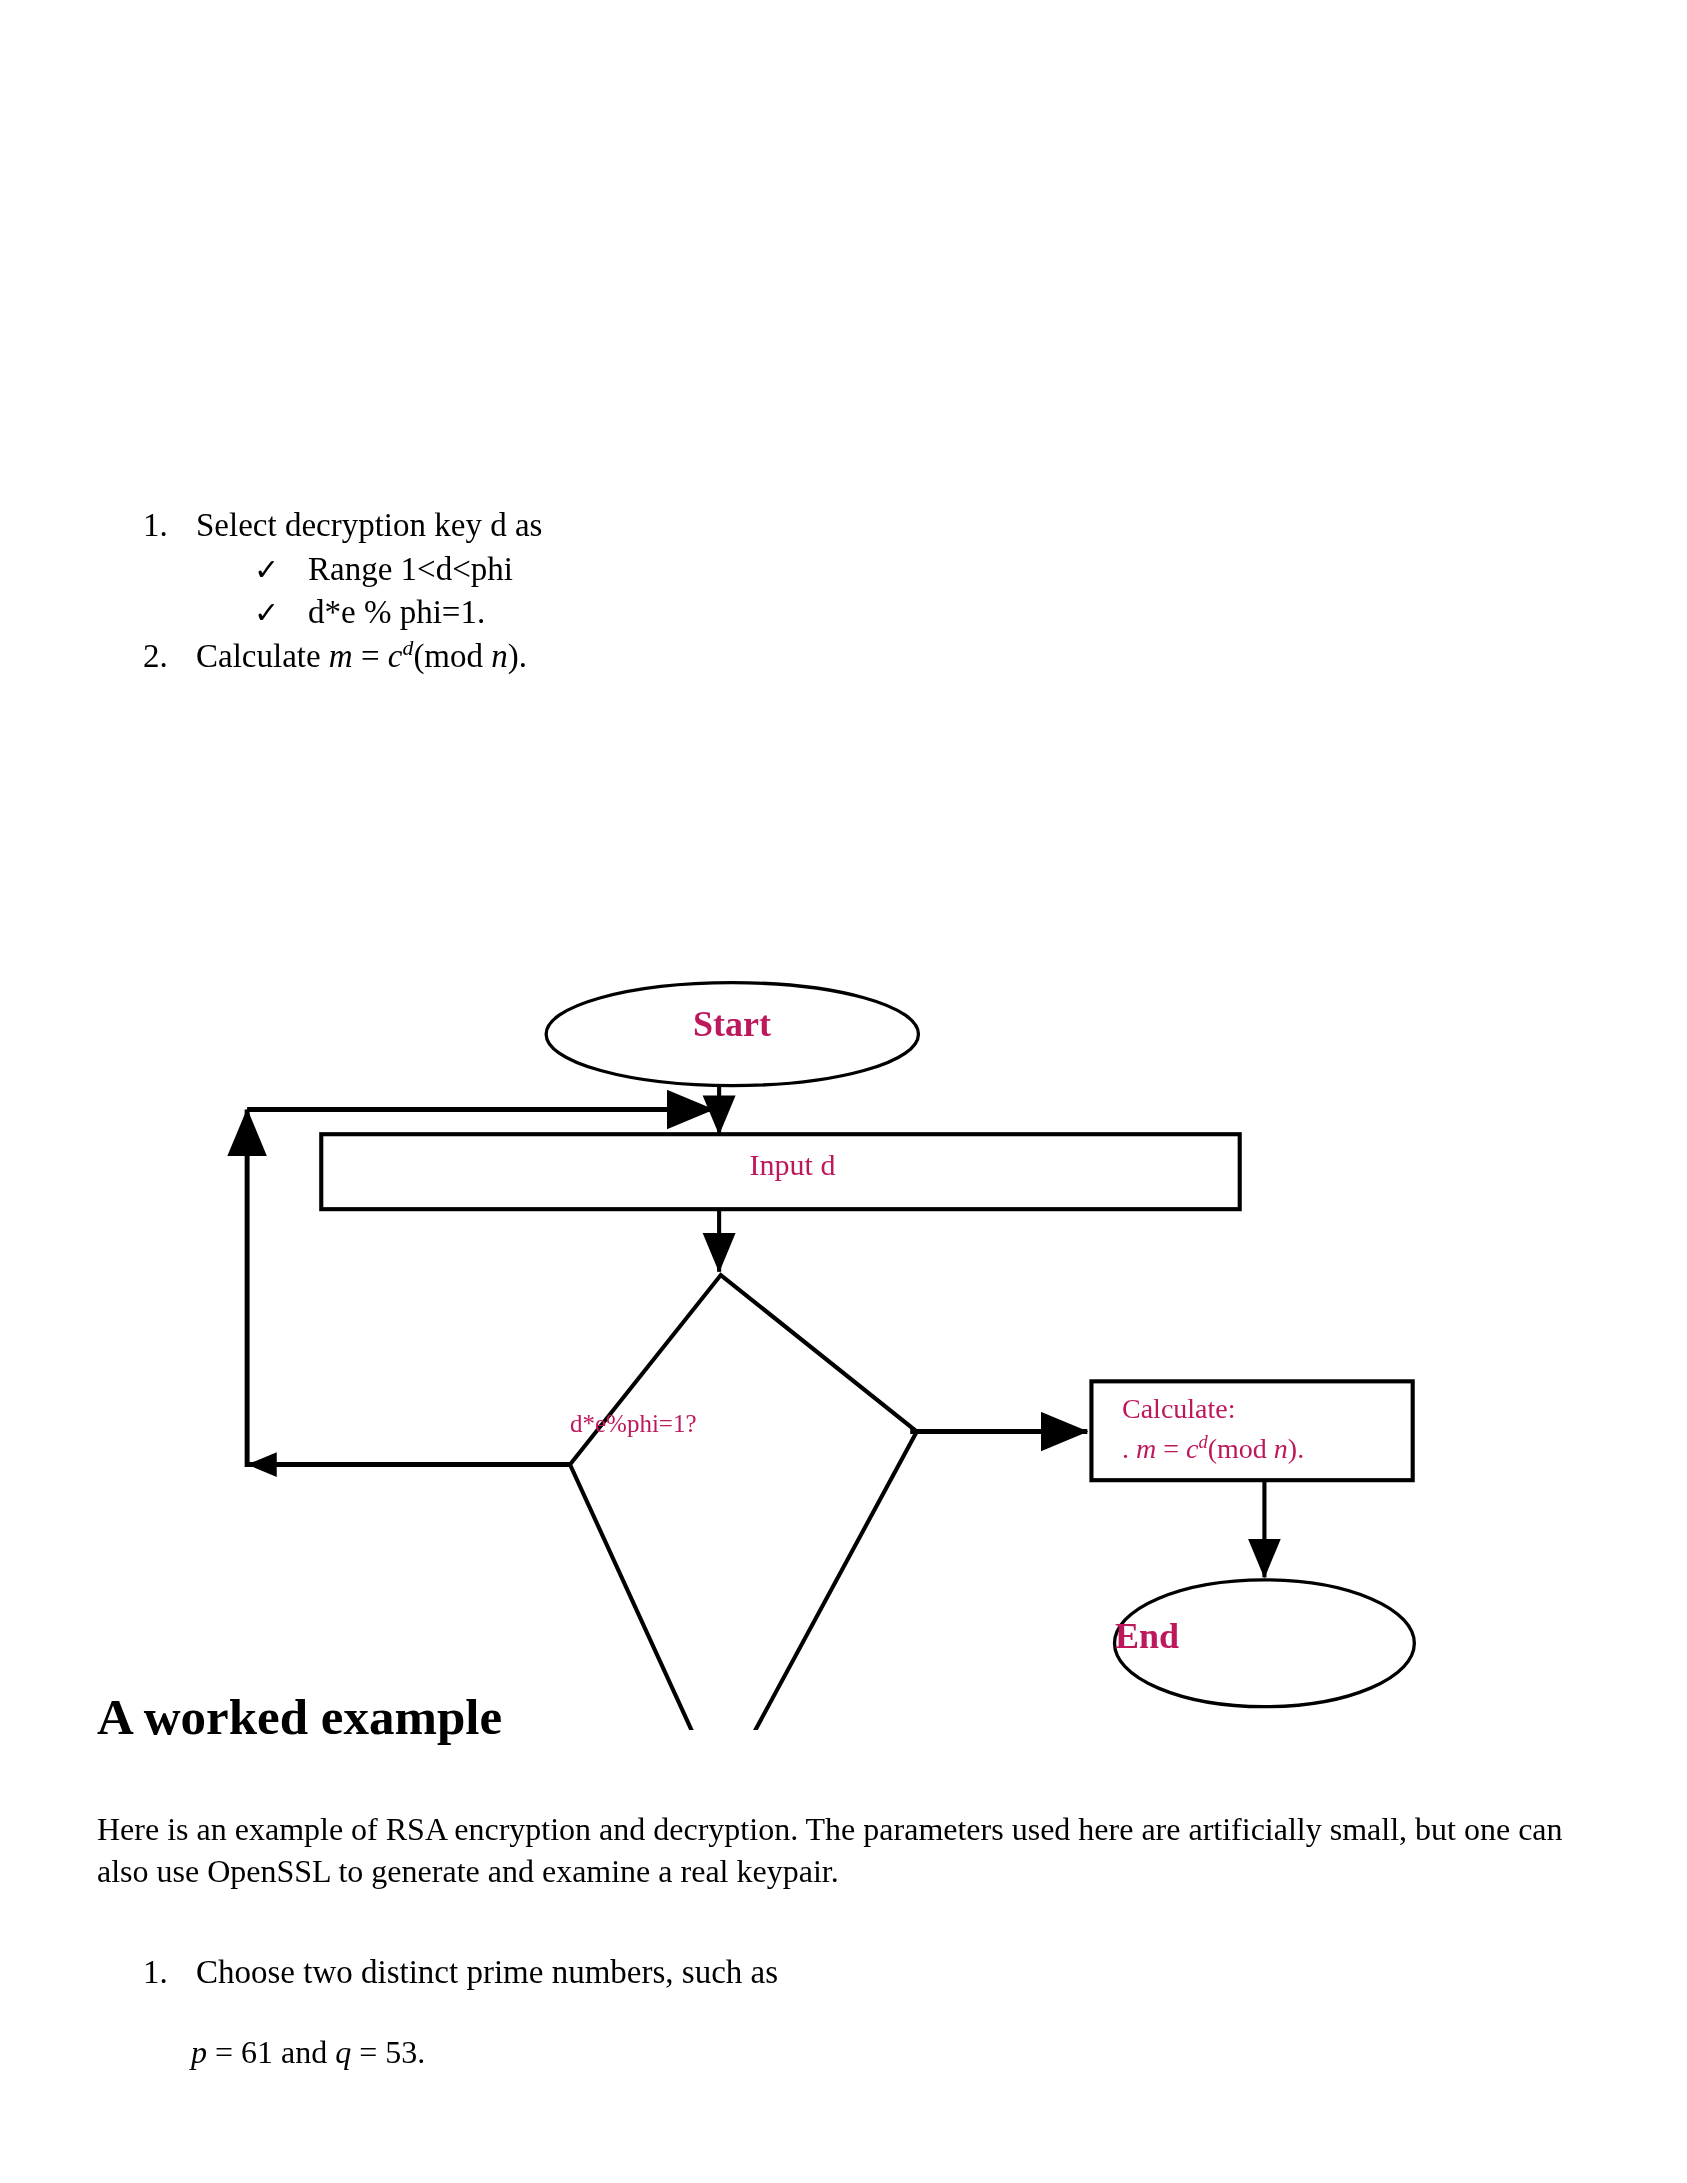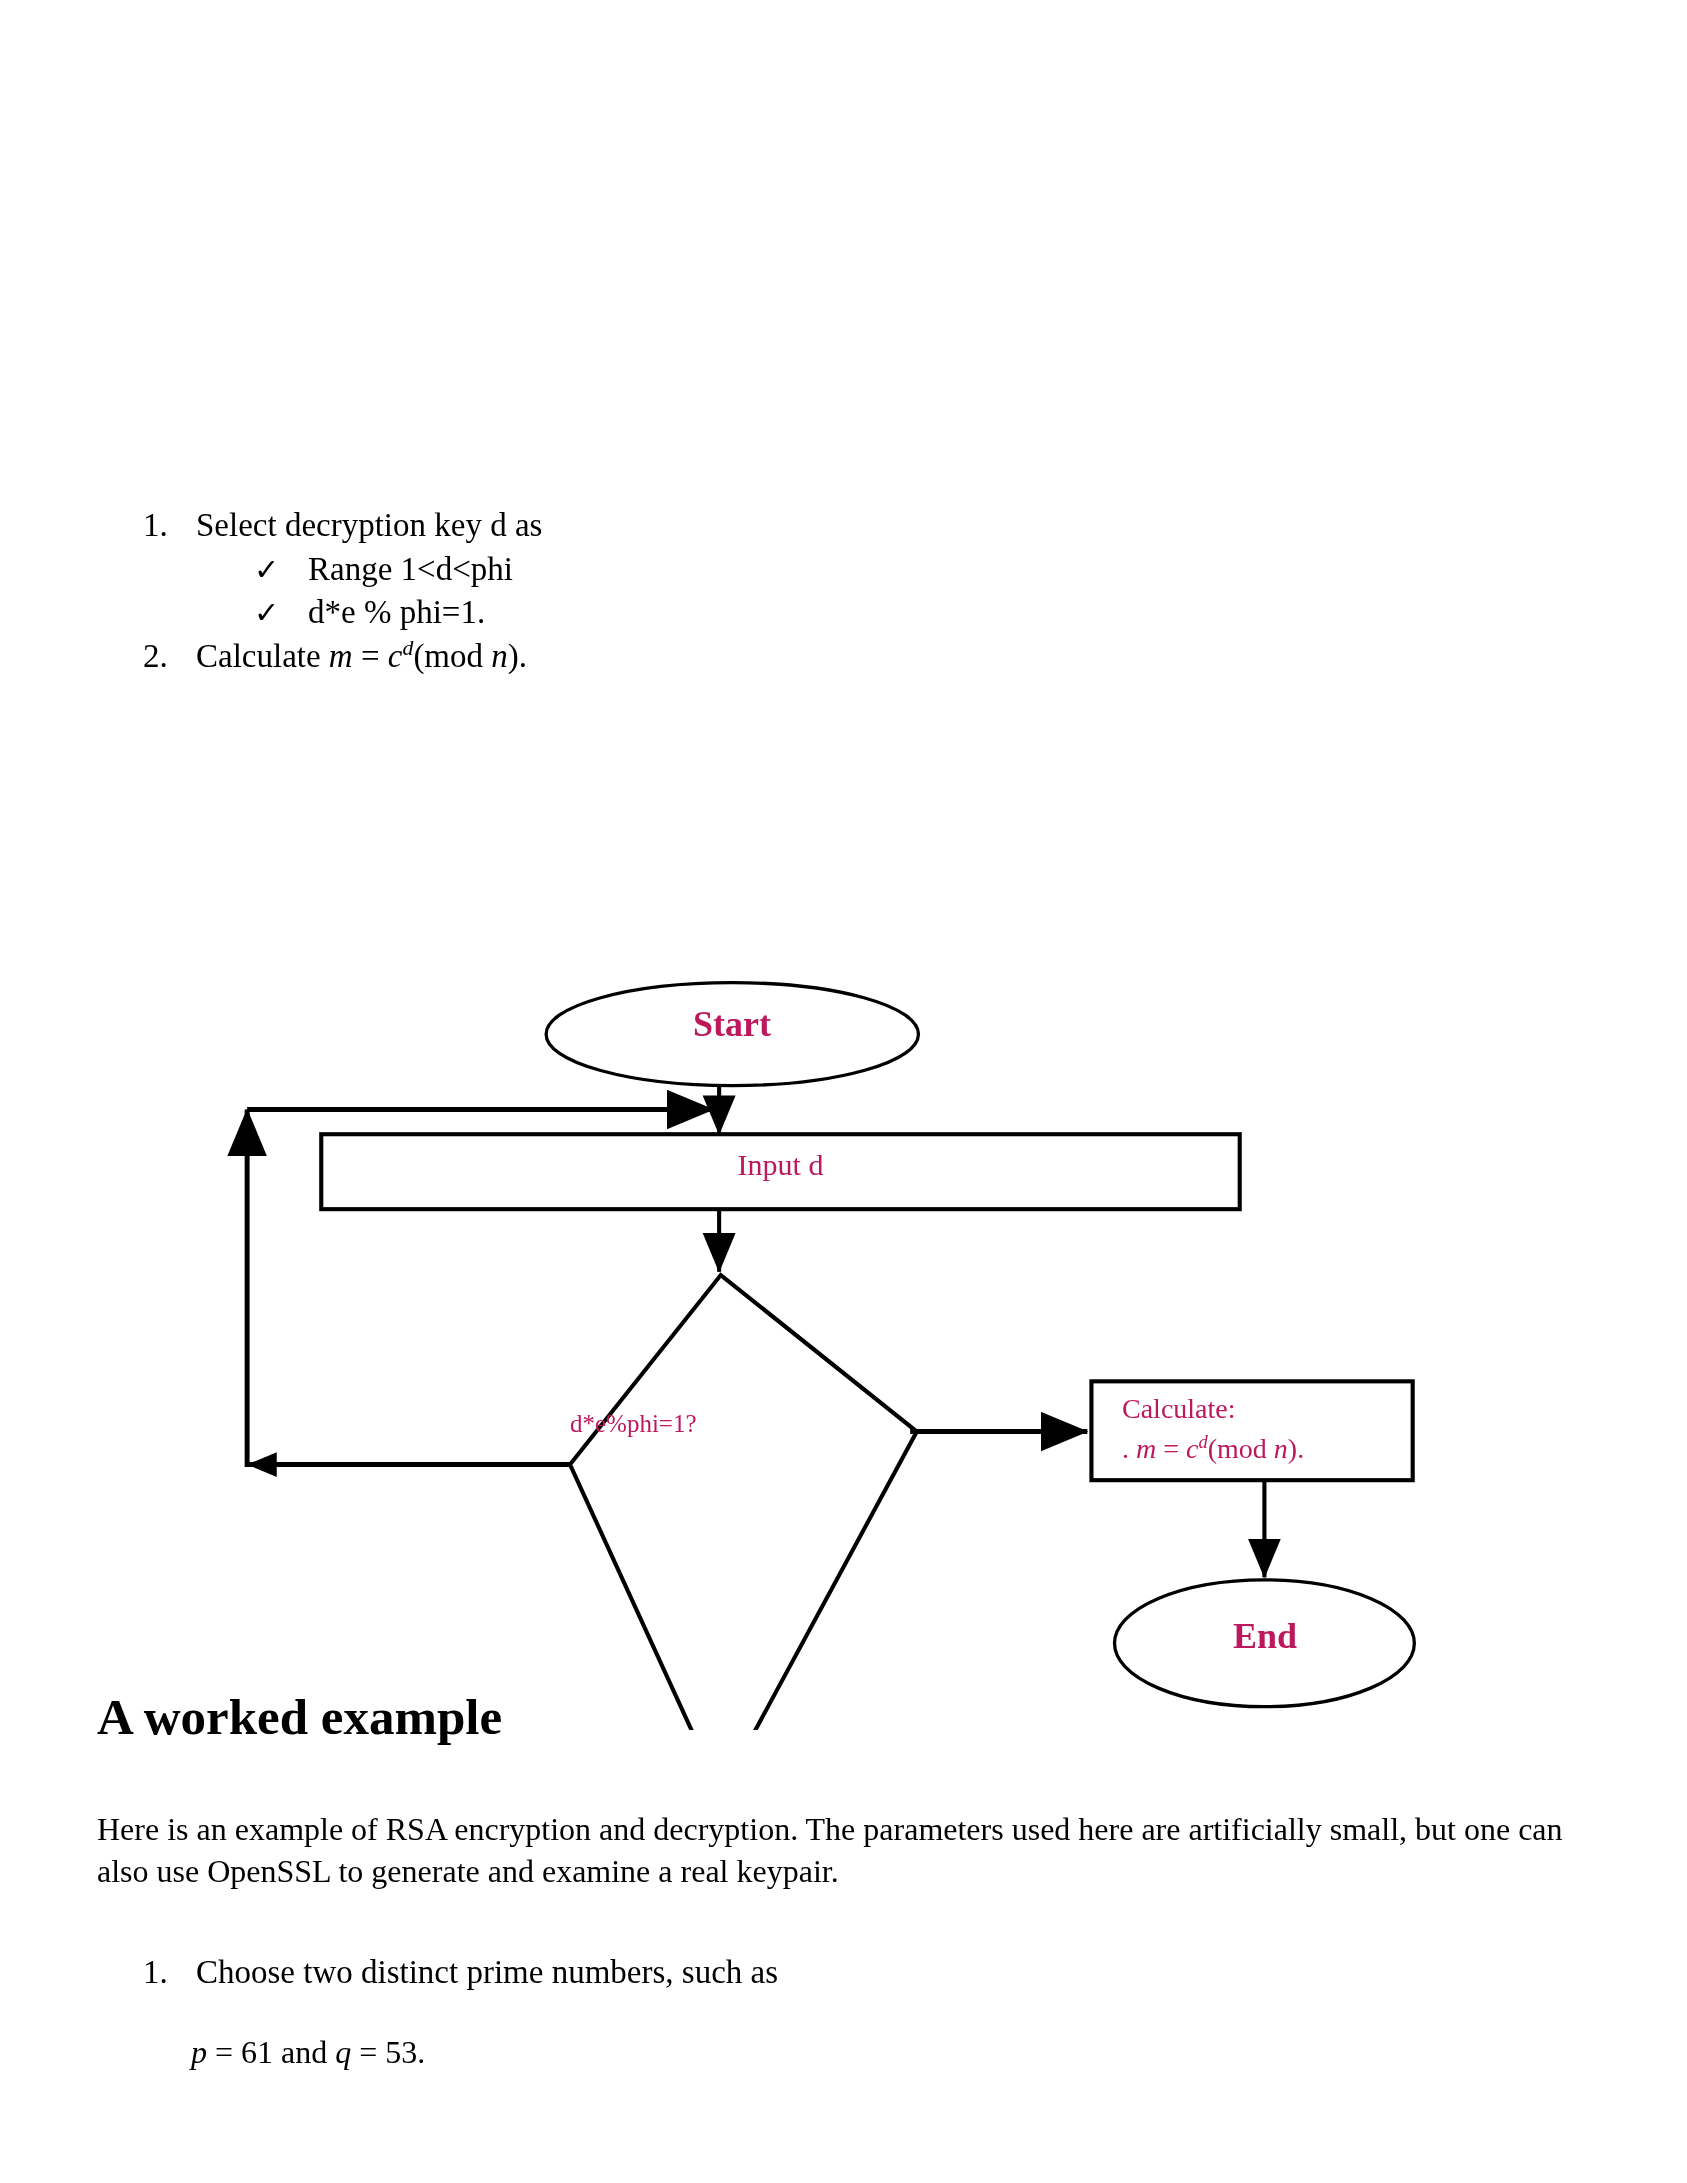--- a/index.html
+++ b/index.html
@@ -86,36 +86,37 @@
   .lbl-start {
     left: 546px; top: 1003px; width: 372px;
     text-align: center;
     font-size: 36px;
     font-weight: bold;
   }
   .lbl-input {
     left: 321px; top: 1148px; width: 919px;
     text-align: center;
     font-size: 30px;
+    padding-left: 12px;
   }
   .lbl-diamond {
     left: 570px; top: 1410px; width: 348px;
     text-align: left;
     font-size: 25px;
   }
   .lbl-calc {
     left: 1106px; top: 1389px; width: 313px;
     text-align: left;
     font-size: 28px;
     line-height: 1.42;
     margin-left: 16px;
   }
   .lbl-end {
     left: 1115px; top: 1615px; width: 300px;
-    text-align: center;
+    text-align: left;
     font-size: 36px;
     font-weight: bold;
   }
 
   
   .h-worked {
     position: absolute;
     left: 97px;
     top: 1691px;
     font-family: Liberation Serif, serif;

